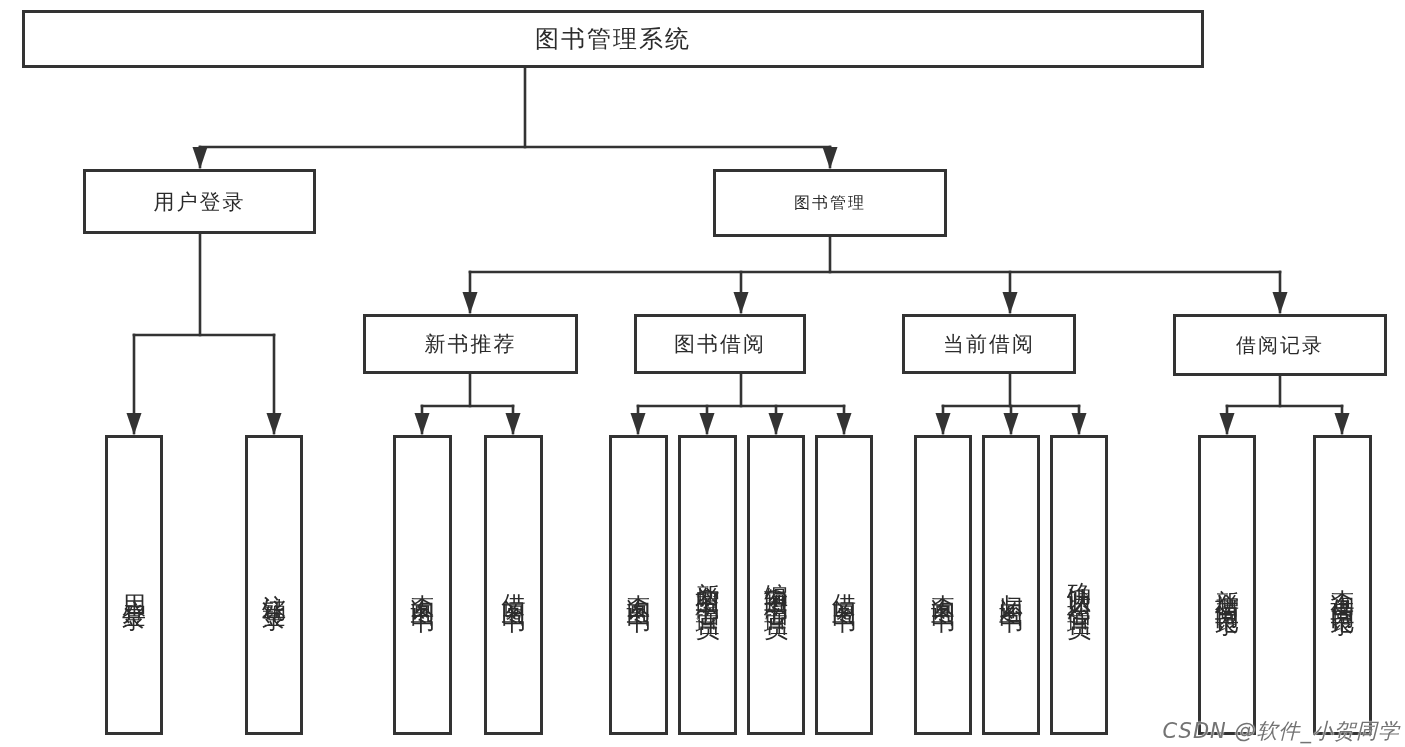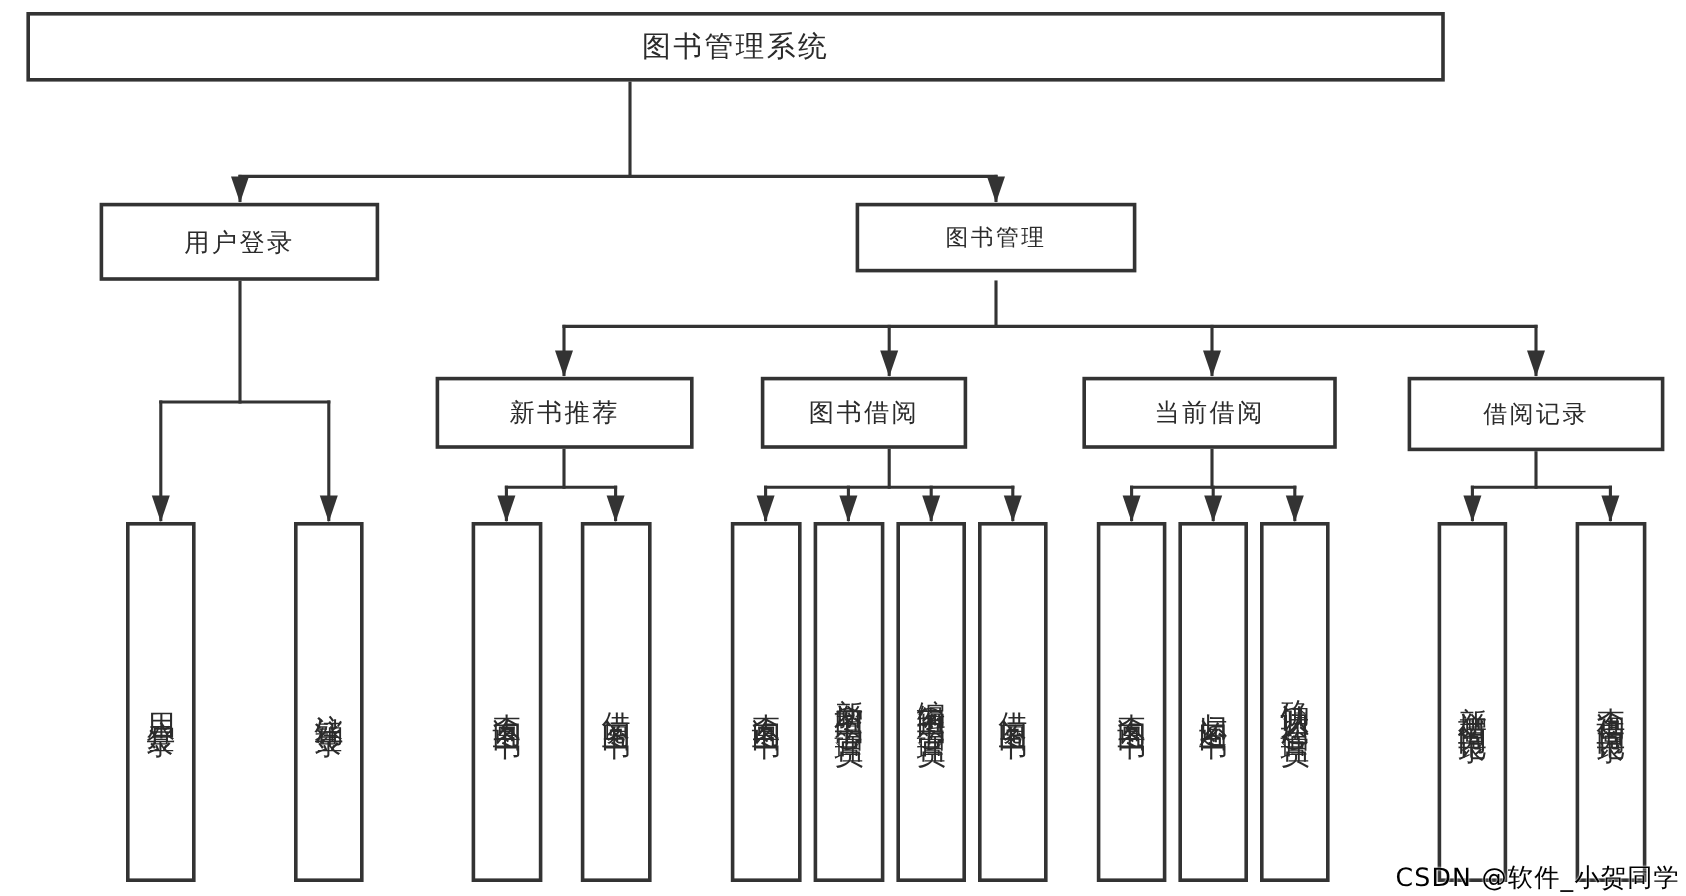--- a/index.html
+++ b/index.html
@@ -102,30 +102,30 @@
       <polygon points="1219.5,413 1234.5,413 1227,435" fill="#333333"></polygon>
       <polygon points="1334.5,413 1349.5,413 1342,435" fill="#333333"></polygon>
     </svg>
   <div id="nodes">
       <div class="node" style="left: 22px; top: 10px; width: 1182px; height: 58px; border: 3px solid rgb(51, 51, 51); font-size: 24px;">
         <span class="lbl">图书管理系统</span>
       </div>
       <div class="node" style="left: 83px; top: 169px; width: 233px; height: 65px; border: 3px solid rgb(51, 51, 51); font-size: 21px;">
         <span class="lbl">用户登录</span>
       </div>
-      <div class="node" style="left: 713px; top: 169px; width: 234px; height: 58px; border: 3px solid rgb(51, 51, 51); font-size: 19px;">
+      <div class="node" style="left: 713px; top: 169px; width: 234px; height: 68px; border: 3px solid rgb(51, 51, 51); font-size: 16px;">
         <span class="lbl">图书管理</span>
       </div>
       <div class="node" style="left: 363px; top: 314px; width: 215px; height: 60px; border: 3px solid rgb(51, 51, 51); font-size: 21px;">
         <span class="lbl">新书推荐</span>
       </div>
       <div class="node" style="left: 634px; top: 314px; width: 172px; height: 60px; border: 3px solid rgb(51, 51, 51); font-size: 21px;">
         <span class="lbl">图书借阅</span>
       </div>
-      <div class="node" style="left: 902px; top: 314px; width: 212px; height: 60px; border: 3px solid rgb(51, 51, 51); font-size: 21px;">
+      <div class="node" style="left: 902px; top: 314px; width: 174px; height: 60px; border: 3px solid rgb(51, 51, 51); font-size: 21px;">
         <span class="lbl">当前借阅</span>
       </div>
       <div class="node" style="left: 1173px; top: 314px; width: 214px; height: 62px; border: 3px solid rgb(51, 51, 51); font-size: 20px;">
         <span class="lbl">借阅记录</span>
       </div>
       <div class="node vertical" style="left: 105px; top: 435px; width: 58px; height: 300px; border: 3px solid rgb(51, 51, 51); font-size: 24px;">
         <span class="lbl">用户登录</span>
       </div>
       <div class="node vertical" style="left: 245px; top: 435px; width: 58px; height: 300px; border: 3px solid rgb(51, 51, 51); font-size: 24px;">
         <span class="lbl">注销登录</span>
@@ -157,14 +157,14 @@
       <div class="node vertical" style="left: 1050px; top: 435px; width: 58px; height: 300px; border: 3px solid rgb(51, 51, 51); font-size: 24px;">
         <span class="lbl">确认归还（管理员）</span>
       </div>
       <div class="node vertical" style="left: 1198px; top: 435px; width: 58px; height: 300px; border: 3px solid rgb(51, 51, 51); font-size: 24px;">
         <span class="lbl">新增借阅记录</span>
       </div>
       <div class="node vertical" style="left: 1313px; top: 435px; width: 59px; height: 300px; border: 3px solid rgb(51, 51, 51); font-size: 24px;">
         <span class="lbl">查询借阅记录</span>
       </div>
     </div>
-  <div id="watermark" style="color: #000000;">CSDN @软件_小贺同学</div>
+  <div id="watermark" style="color: #737373; font-style: italic;">CSDN @软件_小贺同学</div>
 </div>
 
 </body></html>

